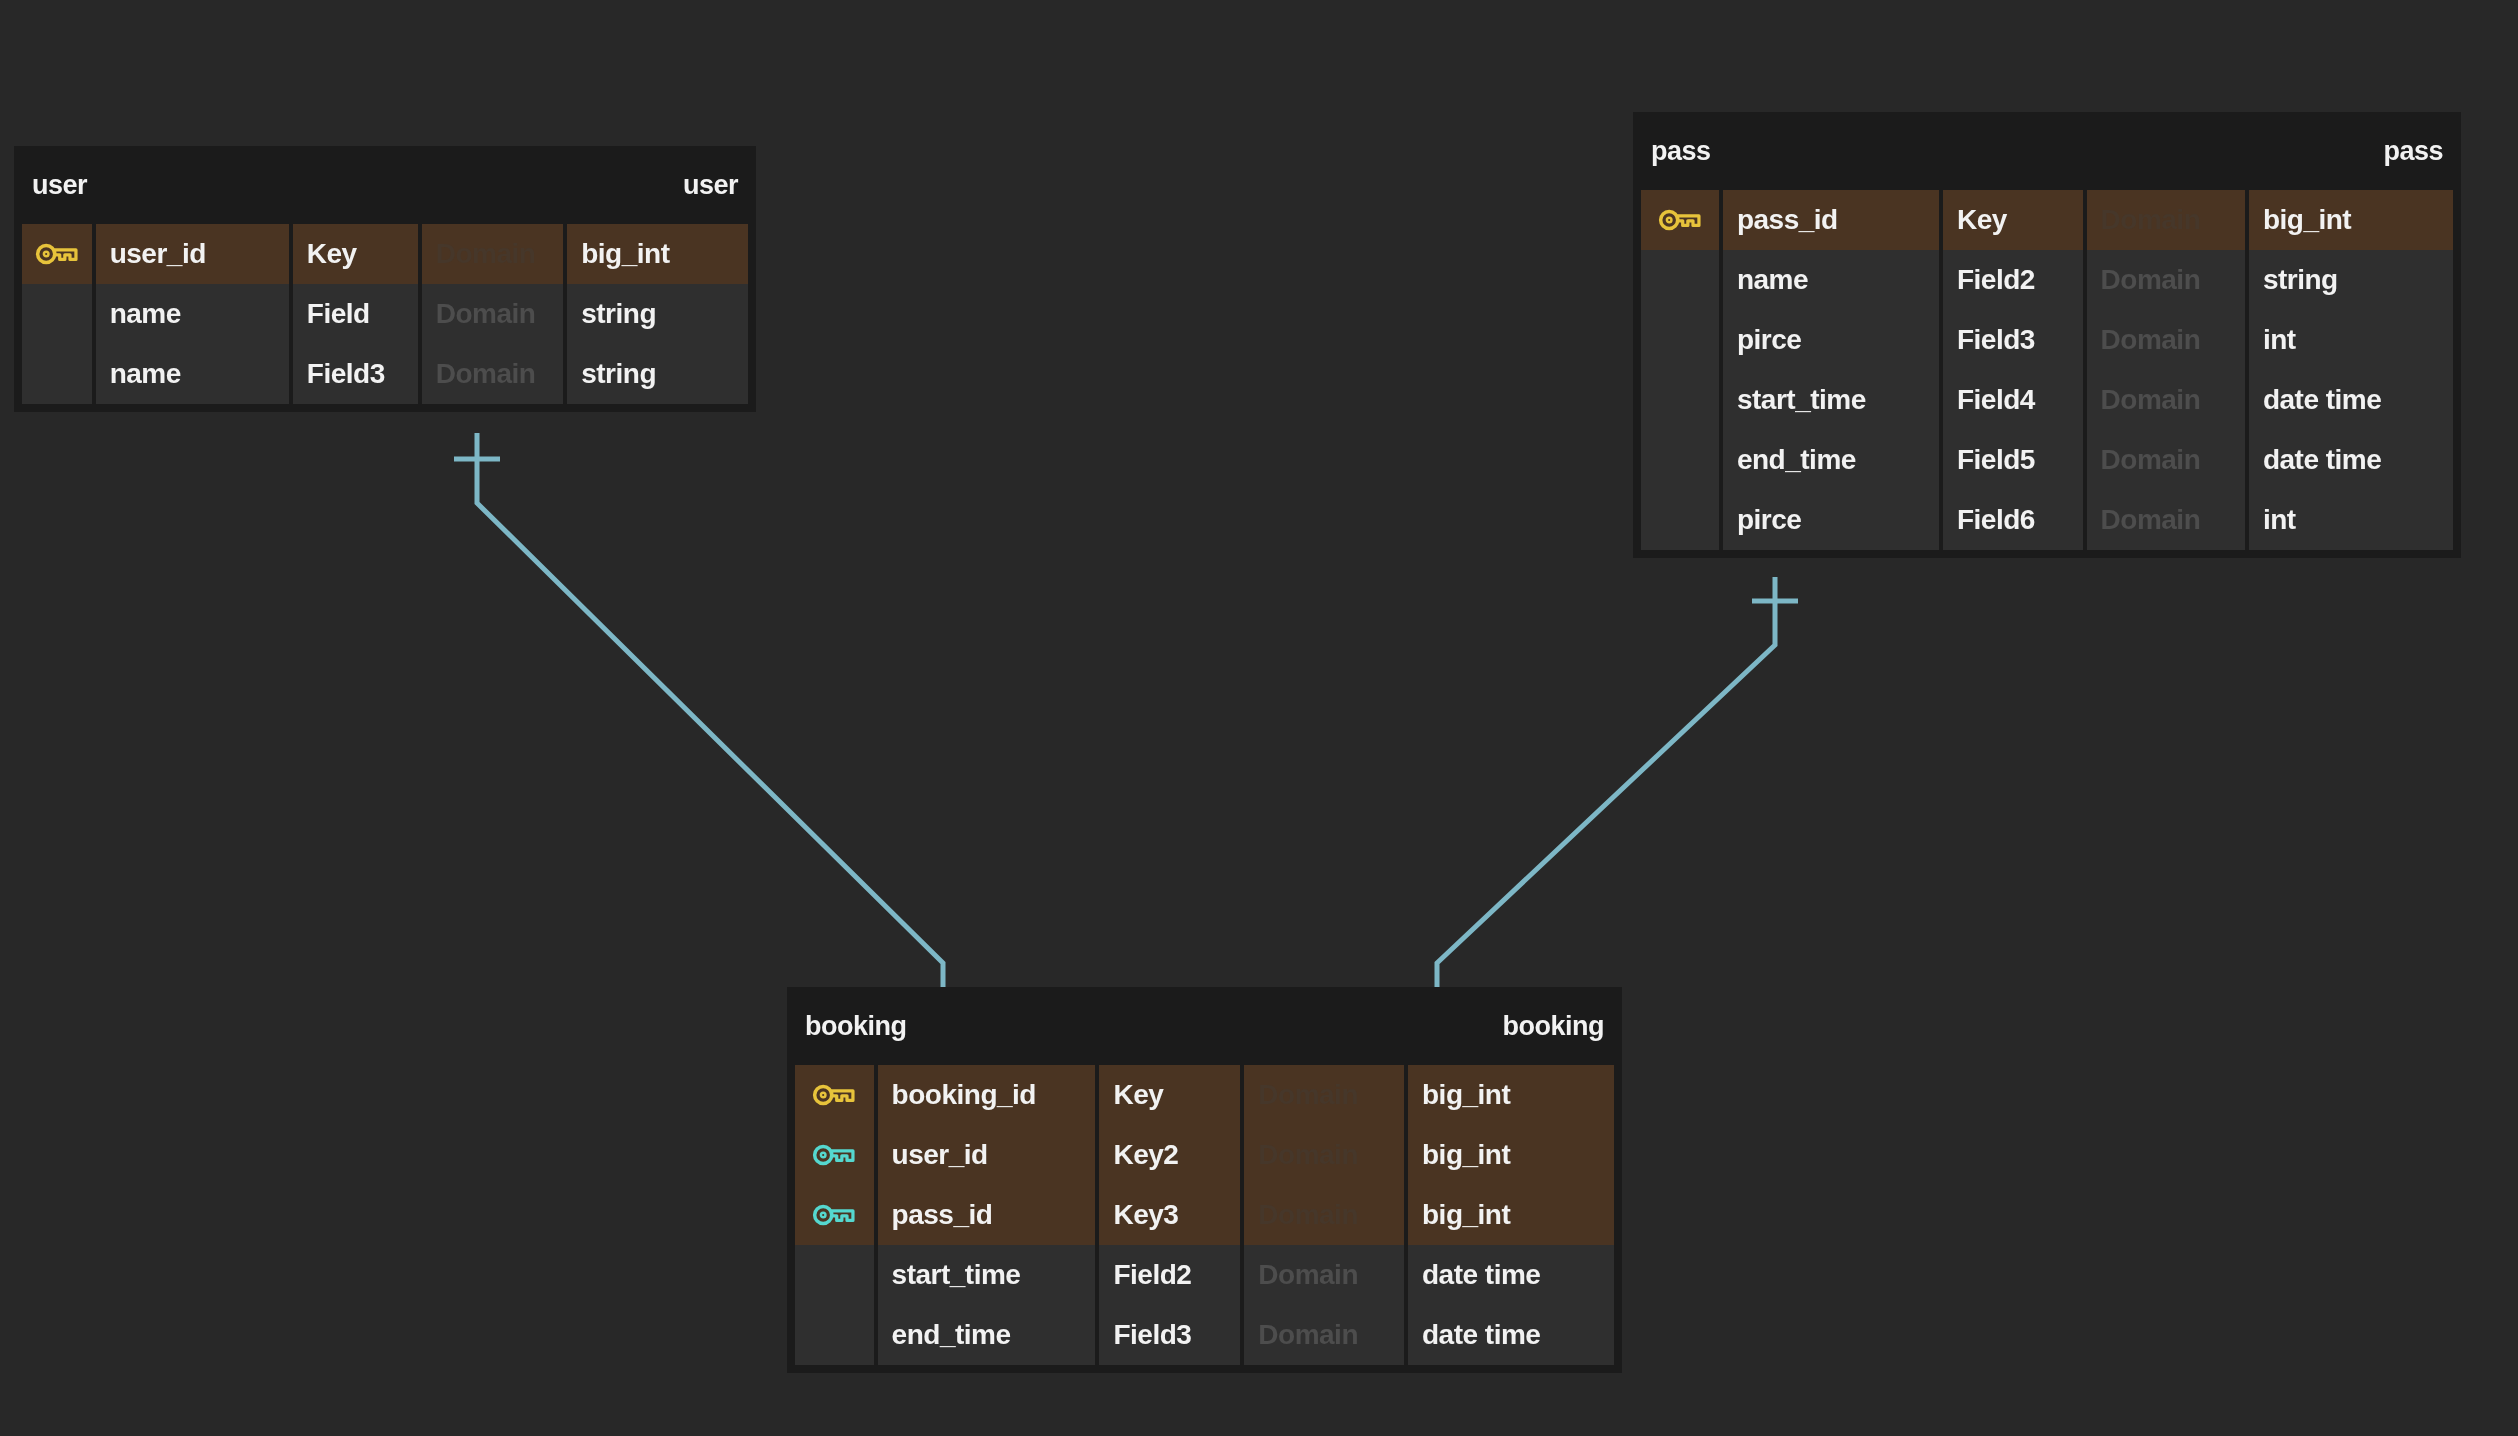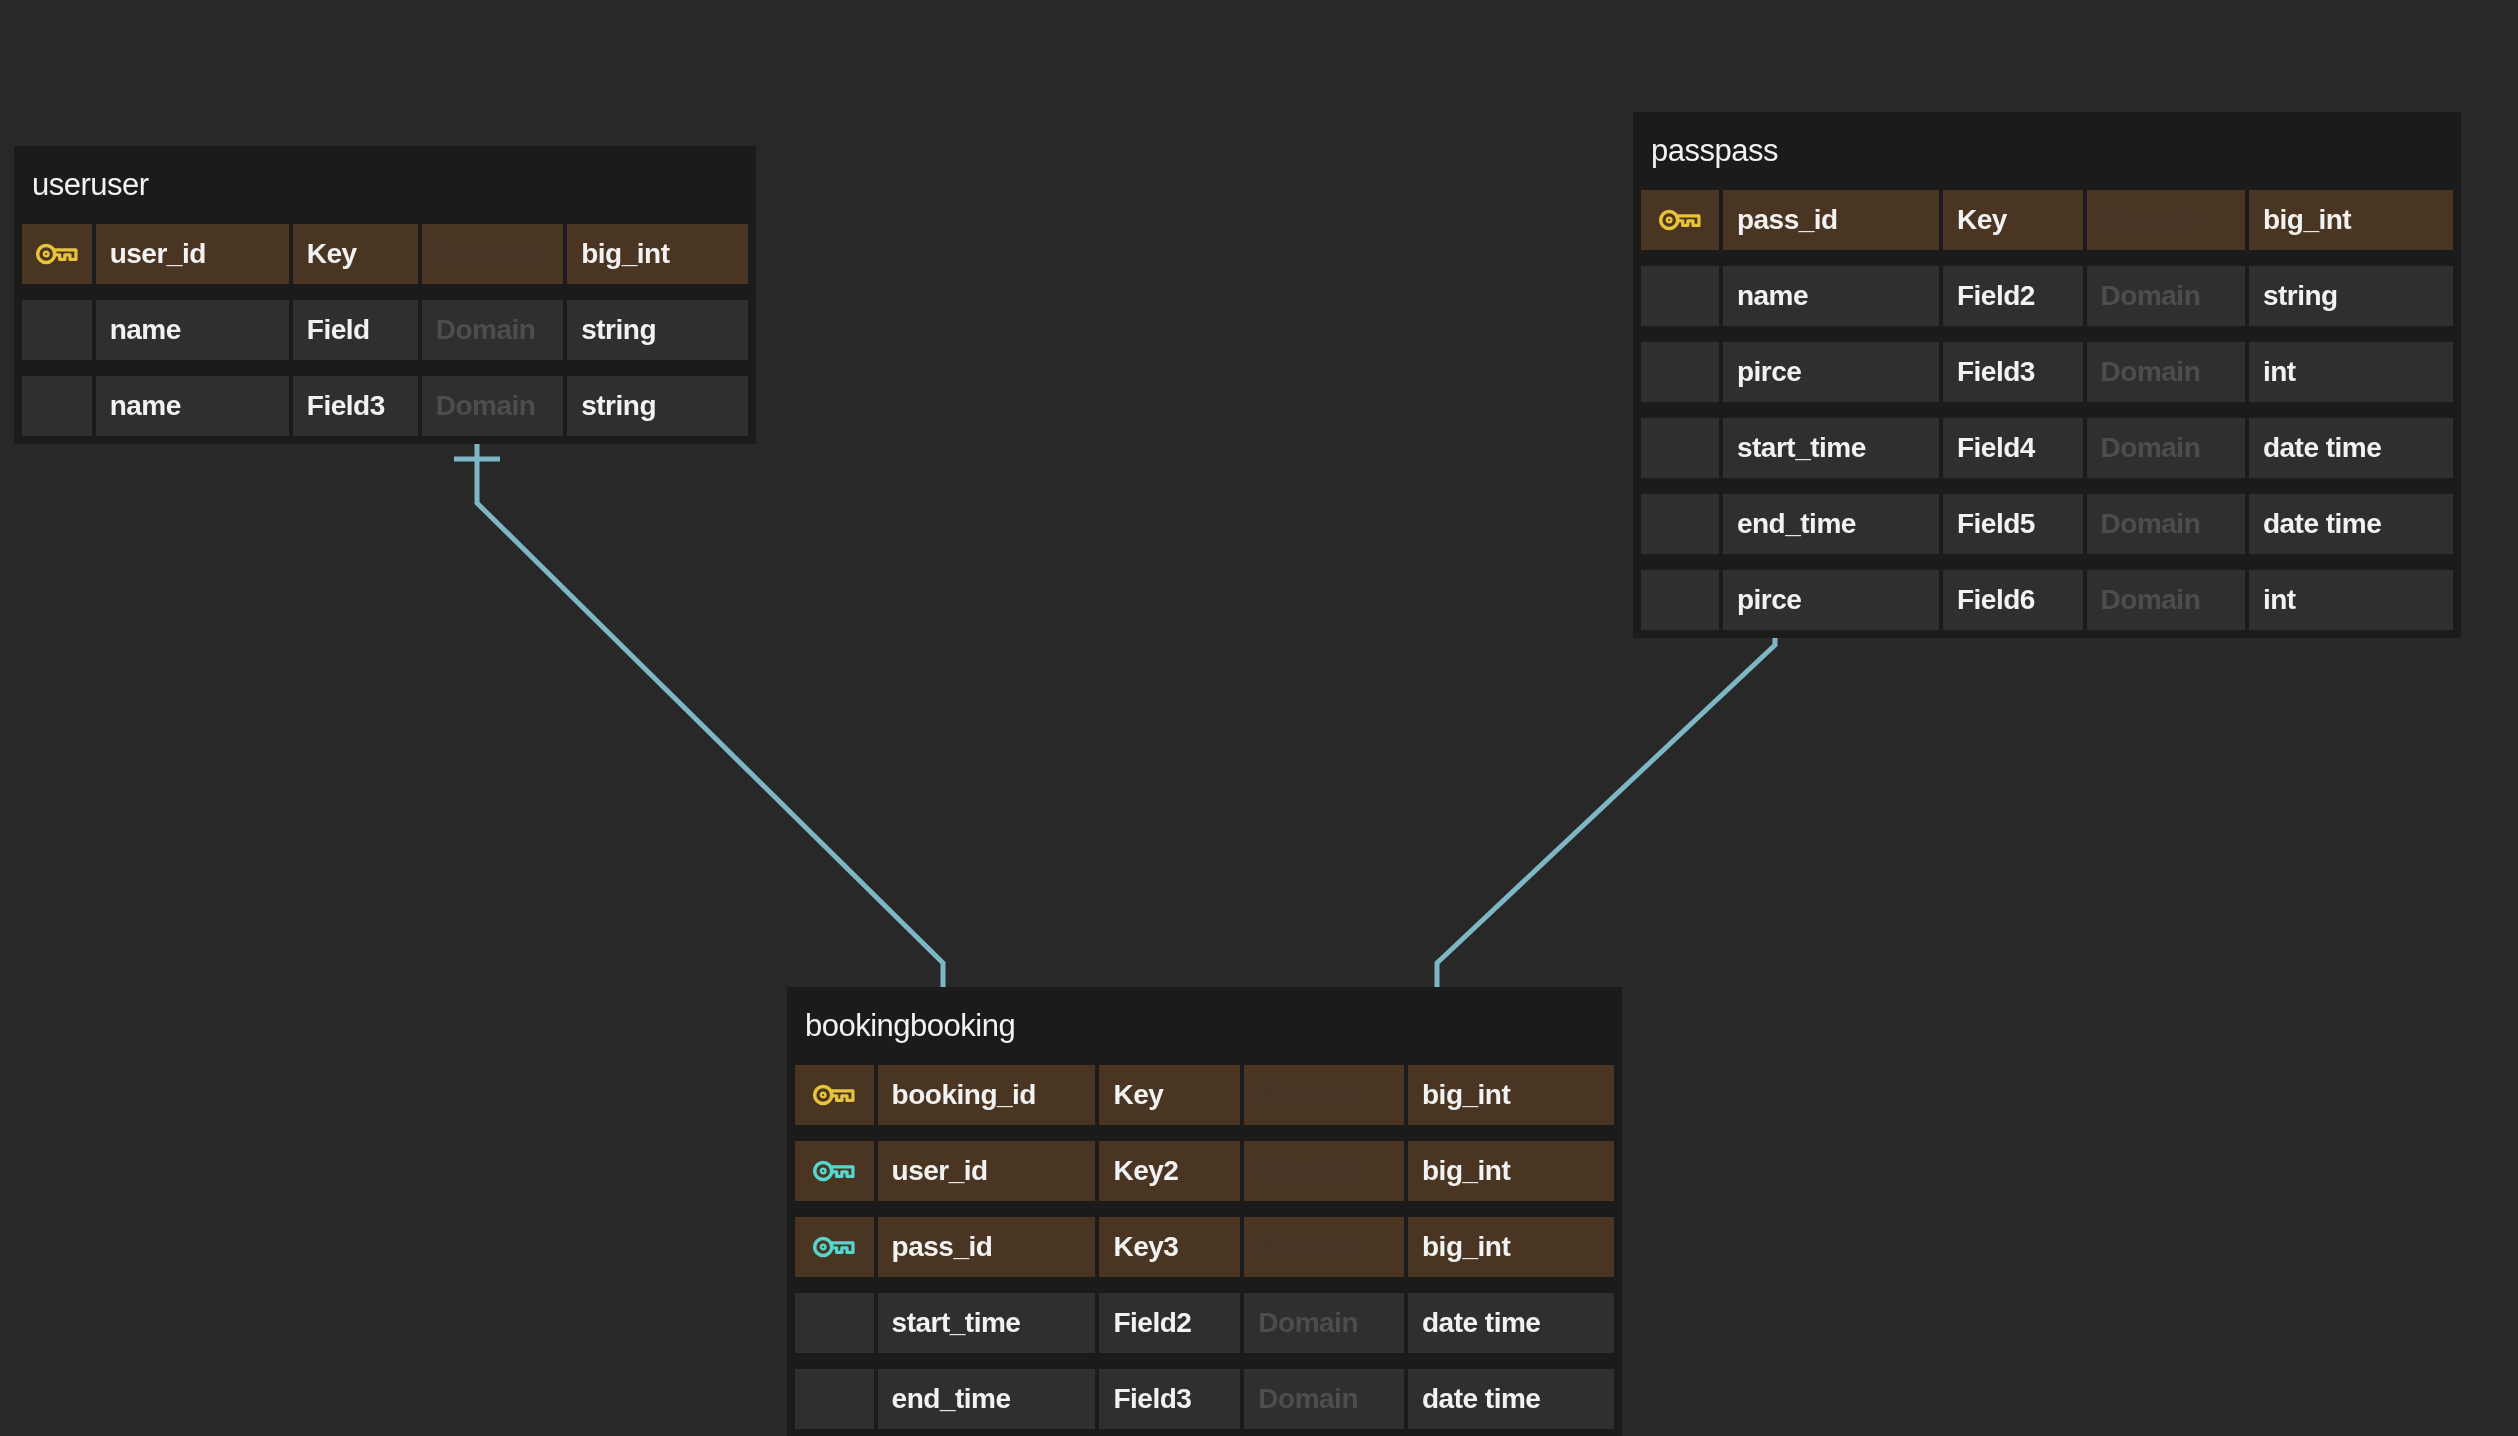--- a/index.html
+++ b/index.html
@@ -1,23 +1,23 @@
 <!DOCTYPE html>
 <html><head>
 <meta charset="utf-8">
 <style>
   html,body{margin:0;padding:0;background:#282828;}
   body{width:2518px;height:1436px;overflow:hidden;font-family:"Liberation Sans",sans-serif;}
   .canvas{position:relative;width:2518px;height:1436px;background:#282828;}
   svg.wires{position:absolute;left:0;top:0;width:2518px;height:1436px;}
 
   .entity{position:absolute;background:#1b1b1b;color:#f2f2f2;}
-  .titlebar{height:78px;display:flex;align-items:center;
-            padding:0 18px;font-size:31px;font-weight:normal;letter-spacing:-0.5px;}
-  .rows{padding:0 8px 8px 8px;display:flex;flex-direction:column;gap:16px;}
+  .titlebar{height:78px;display:flex;justify-content:space-between;align-items:center;
+            padding:0 18px;font-size:27px;font-weight:bold;letter-spacing:-0.5px;}
+  .rows{padding:0 8px 8px 8px;display:flex;flex-direction:column;gap:0;}
   .row{display:grid;grid-template-columns:9.6% 26.6% 17.2% 19.5% auto;gap:4px;height:60px;}
   .cell{display:flex;align-items:center;background:#2f2f2f;padding:0 14px;
         font-size:28px;font-weight:bold;letter-spacing:-0.5px;white-space:nowrap;overflow:hidden;}
   .cell.icon{justify-content:center;padding:0;}
   .cell.domain{color:#4d4d4d;}
   .row.keyrow .cell{background:#4a3422;}
   .row.keyrow .cell.domain{color:#46372a;}
   .keyicon{width:46px;height:30px;display:block;}
   .pk{color:#e7c33b;}
   .fk{color:#55d7cf;}

